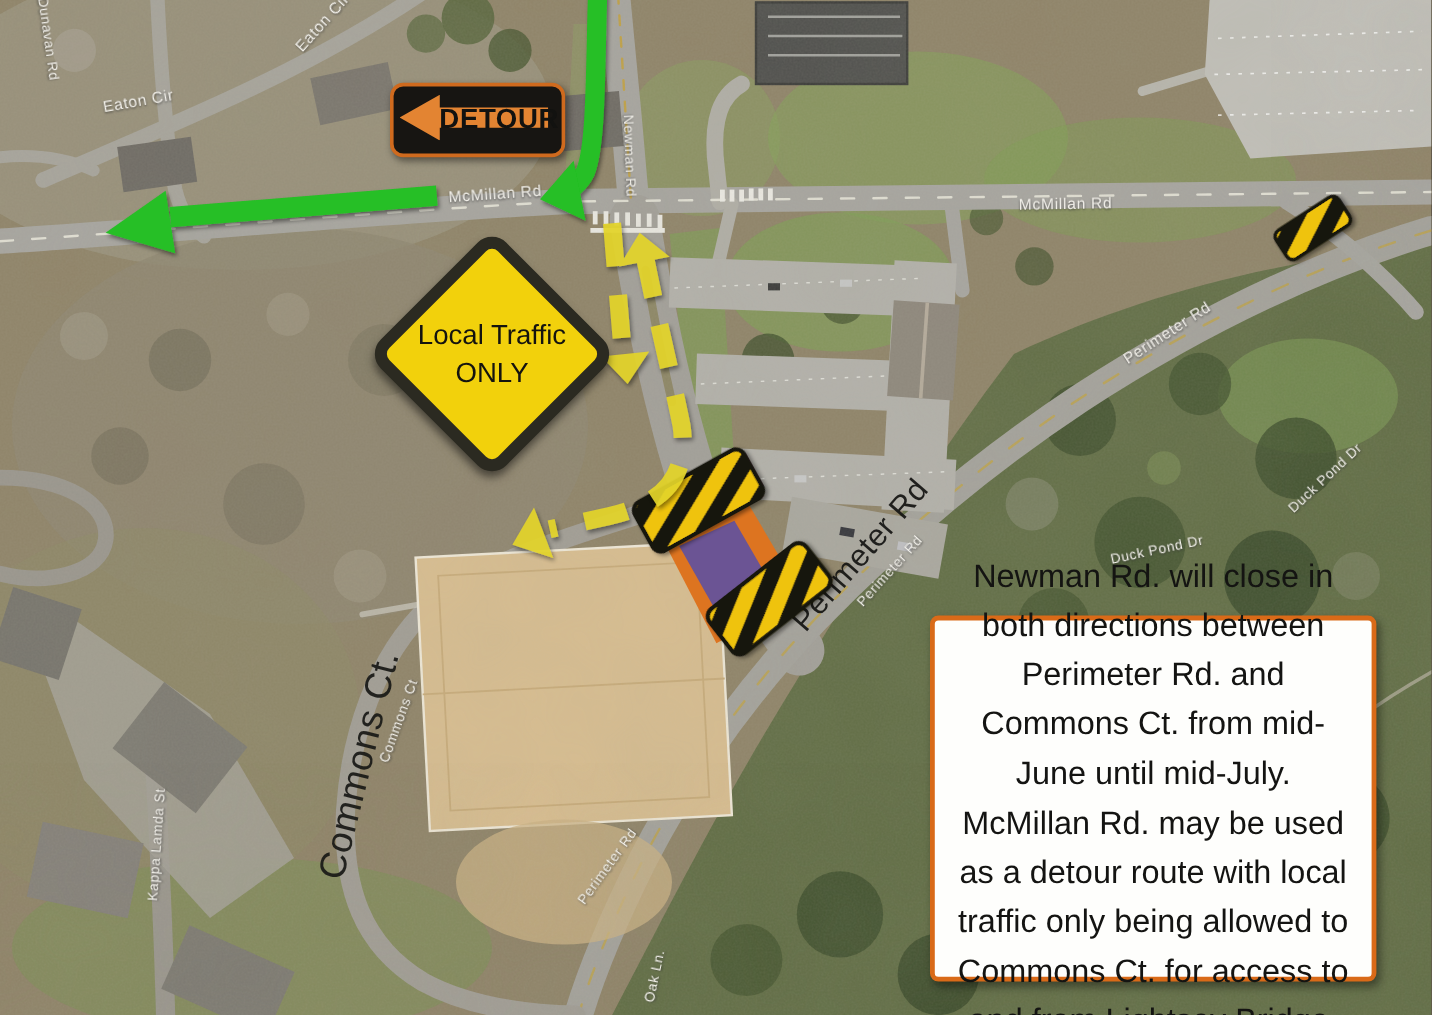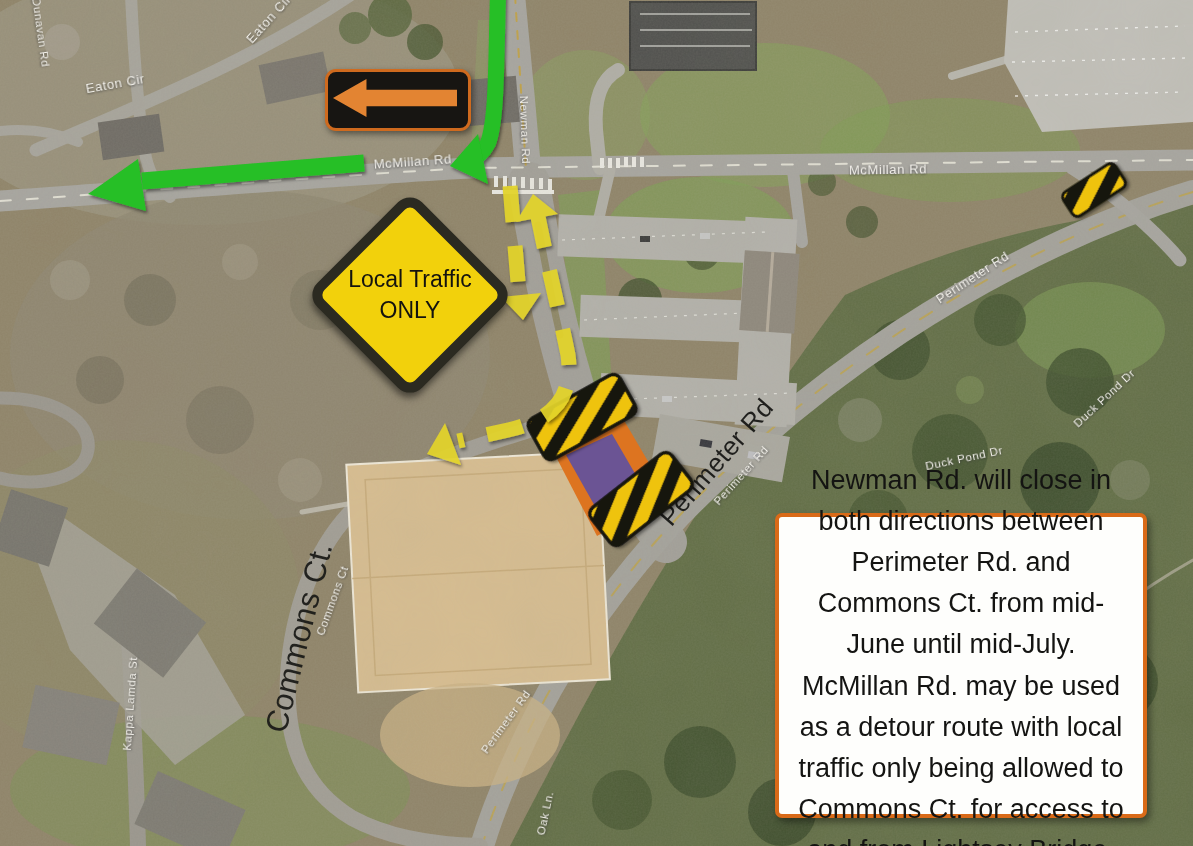--- a/index.html
+++ b/index.html
@@ -246,20 +246,21 @@
   <g filter="url(#ds)">
     <path d="M 498,-6 C 496,60 497,120 488,143 C 483,153 477,158 468,161" stroke="#25bf25" stroke-width="16" fill="none"></path>
     <polygon points="450,166 478,134 488,184" fill="#25bf25"></polygon>
     <path d="M 364,163 L 142,181" stroke="#25bf25" stroke-width="17" fill="none"></path>
     <polygon points="88,194 138,159 146,211" fill="#25bf25"></polygon>
   </g>
 </svg>
 
   <div class="detour-sign">
     <div class="detour-arrow"></div>
+    <div class="detour-label">DETOUR</div>
   </div>
 
   <div class="diamond">
     <div class="diamond-text">
       <span>Local Traffic</span>
       <span>ONLY</span>
     </div>
   </div>
 
   <div class="info-box">

